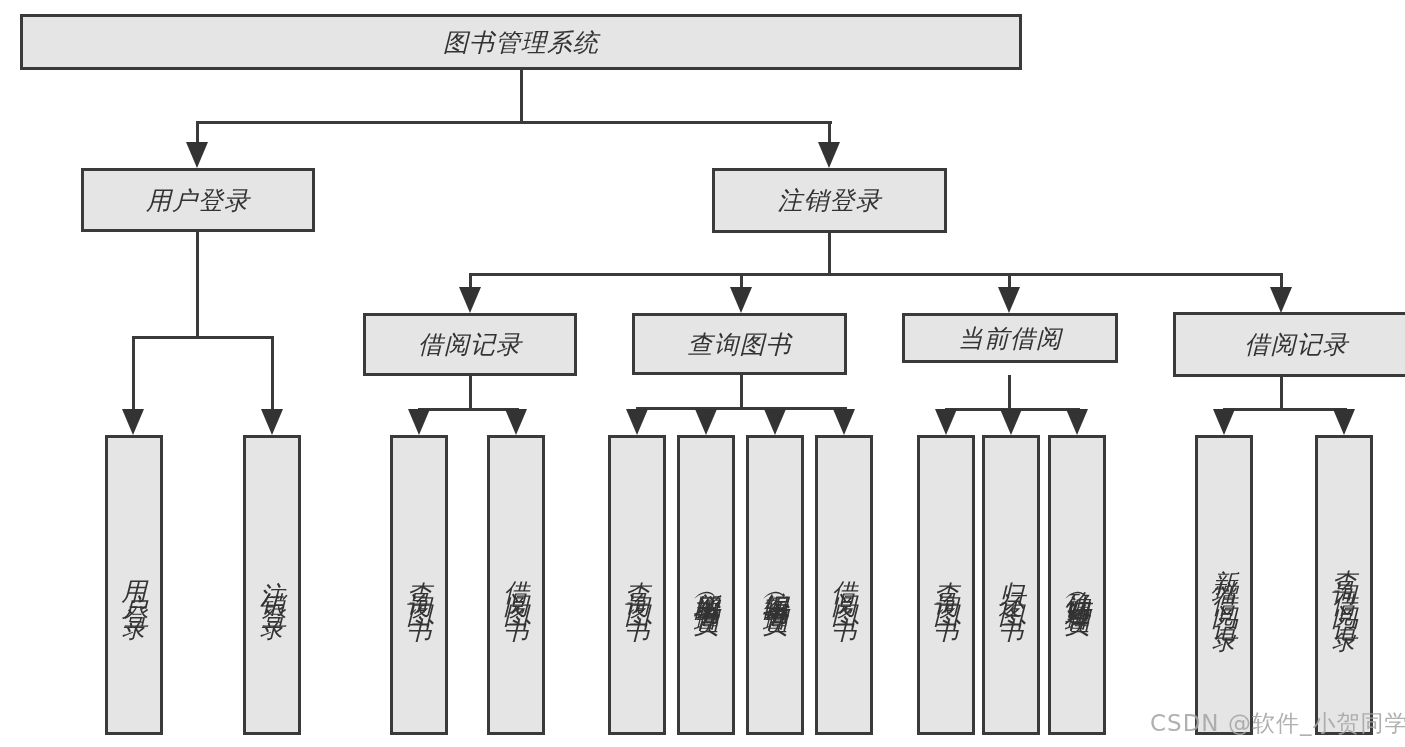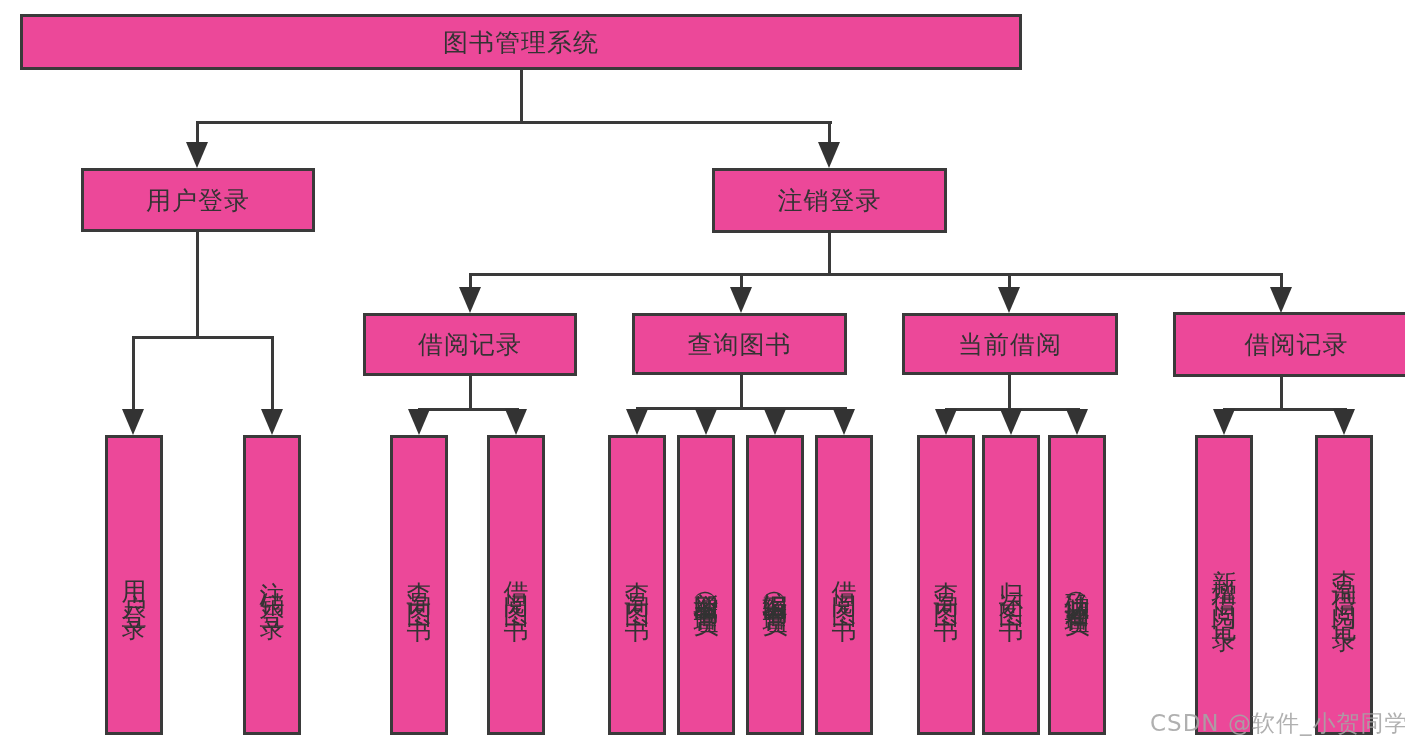--- a/index.html
+++ b/index.html
@@ -2,21 +2,21 @@
 <html><head>
 <meta charset="utf-8">
 <style>
   html,body { margin:0; padding:0; background:#ffffff; }
   .canvas {
     position:relative; width:1405px; height:747px; background:#ffffff;
     font-family:"DejaVu Sans","Liberation Sans",sans-serif; color:#333333; overflow:hidden;
   }
   .node {
     position:absolute; box-sizing:border-box; border:3px solid #3a3a3a;
-    background:#ec4899; display:flex; align-items:center; justify-content:center;
+    background:#e5e5e5; display:flex; align-items:center; justify-content:center;font-style:italic;
   }
   .node.h .lbl { font-size:25px; letter-spacing:1px; white-space:nowrap; }
   .node.v .lbl {
     writing-mode:vertical-rl; text-orientation:mixed;
     font-size:25px; letter-spacing:12px; line-height:1;
   }
   .node.v .lbl.tight { letter-spacing:3px; }
   .vline,.hline { position:absolute; background:#3a3a3a; }
   .vline { width:3px; }
   .hline { height:3px; }
@@ -70,21 +70,21 @@
   <div class="arrow" style="left:998px;top:287px"></div>
   <div class="vline" style="left:1280px;top:273px;height:17px"></div>
   <div class="arrow" style="left:1270px;top:287px"></div>
 
   <div class="node h" style="left:363px;top:313px;width:214px;height:63px">
     <span class="lbl">借阅记录</span>
   </div>
   <div class="node h" style="left:632px;top:313px;width:215px;height:62px">
     <span class="lbl">查询图书</span>
   </div>
-  <div class="node h" style="left:902px;top:313px;width:216px;height:62px">
+  <div class="node h" style="left:902px;top:313px;width:216px;height:50px">
     <span class="lbl">当前借阅</span>
   </div>
   <div class="node h" style="left:1173px;top:312px;width:247px;height:65px">
     <span class="lbl">借阅记录</span>
   </div>
 
   <div class="vline" style="left:469px;top:376px;height:35px"></div>
   <div class="hline" style="left:418px;top:408px;width:101px"></div>
   <div class="vline" style="left:418px;top:408px;height:6px"></div>
   <div class="arrow" style="left:408px;top:409px"></div>

